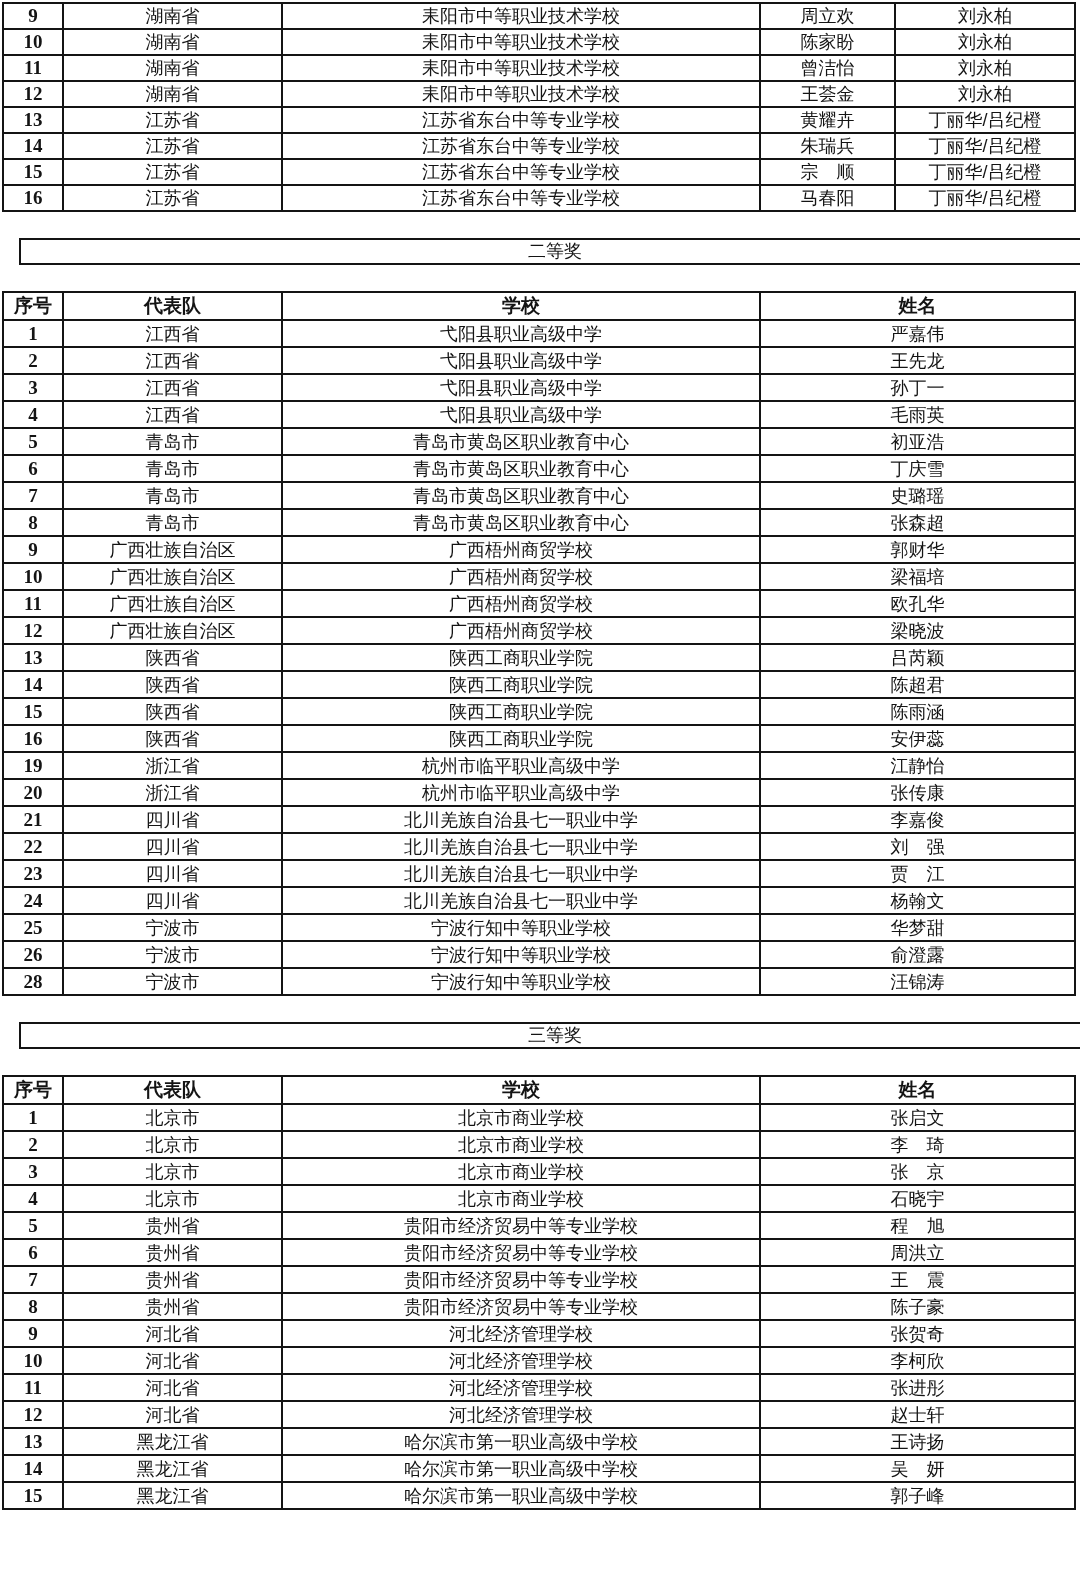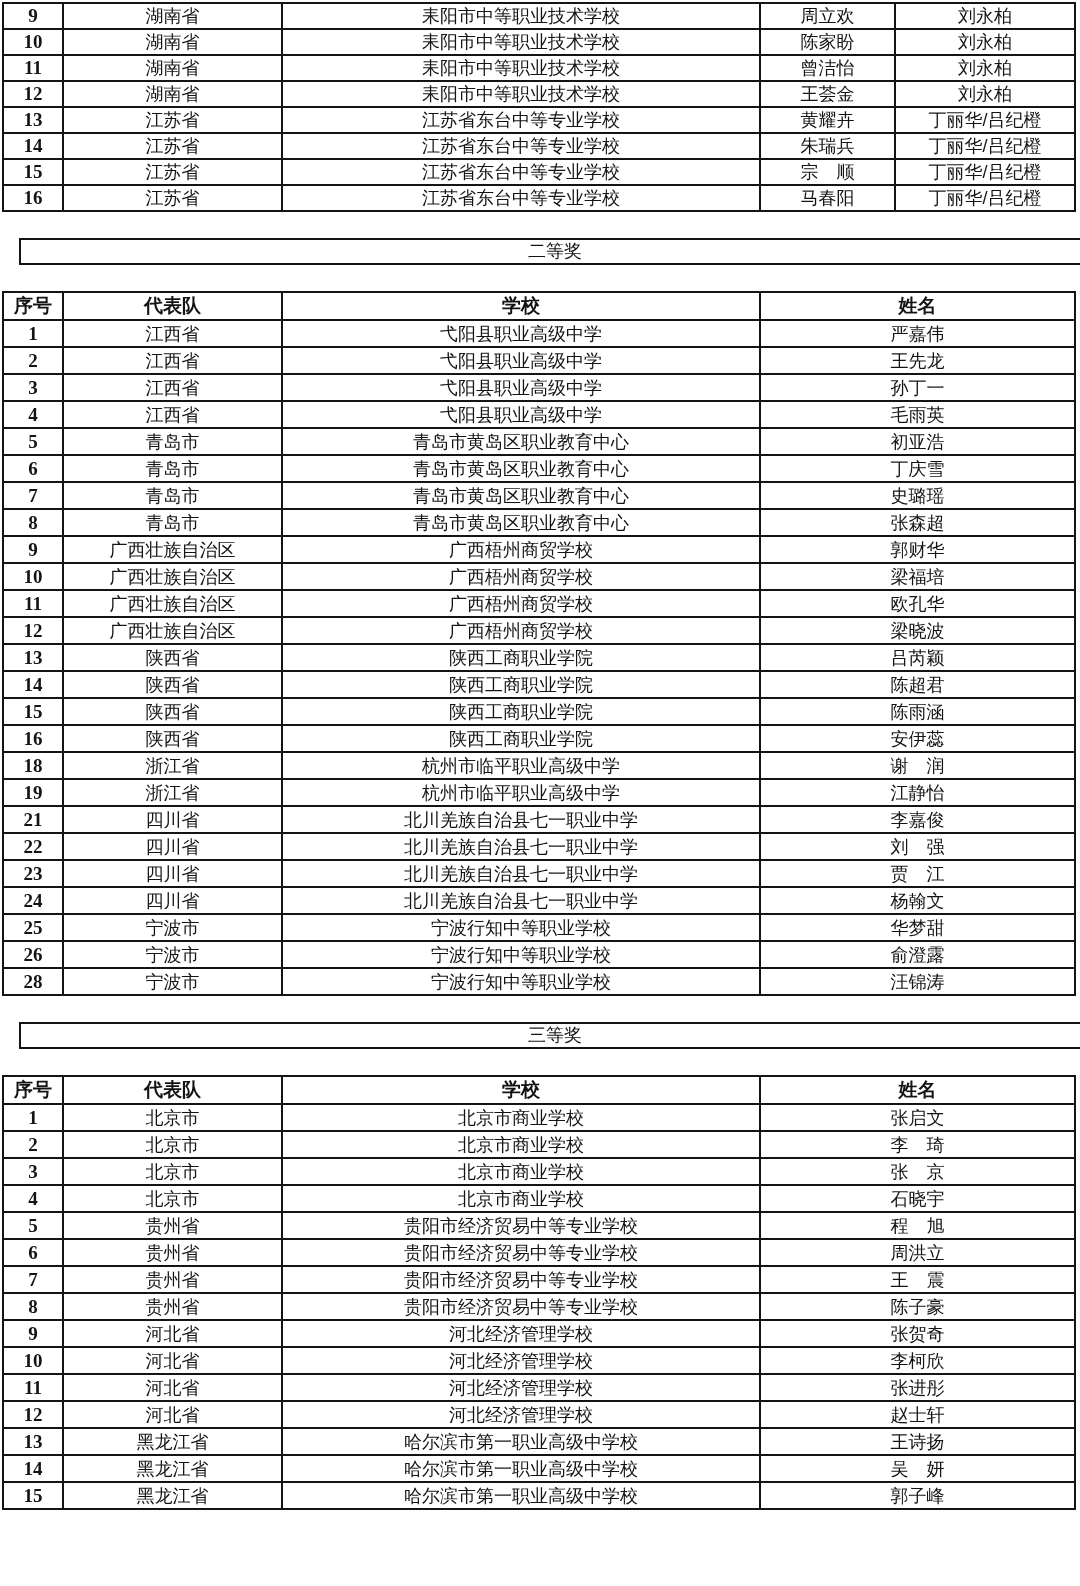--- a/index.html
+++ b/index.html
@@ -250,30 +250,30 @@
           <td class="col-school">陕西工商职业学院</td>
           <td class="col-name">陈雨涵</td>
         </tr>
         <tr>
           <td class="col-no">16</td>
           <td class="col-team">陕西省</td>
           <td class="col-school">陕西工商职业学院</td>
           <td class="col-name">安伊蕊</td>
         </tr>
         <tr>
-          <td class="col-no">18</td>
-          <td class="col-team">浙江省</td>
-          <td class="col-school">杭州市临平职业高级中学</td>
-          <td class="col-name">谢　润</td>
-        </tr>
-        <tr>
           <td class="col-no">19</td>
           <td class="col-team">浙江省</td>
           <td class="col-school">杭州市临平职业高级中学</td>
           <td class="col-name">江静怡</td>
+        </tr>
+        <tr>
+          <td class="col-no">20</td>
+          <td class="col-team">浙江省</td>
+          <td class="col-school">杭州市临平职业高级中学</td>
+          <td class="col-name">张传康</td>
         </tr>
         <tr>
           <td class="col-no">21</td>
           <td class="col-team">四川省</td>
           <td class="col-school">北川羌族自治县七一职业中学</td>
           <td class="col-name">李嘉俊</td>
         </tr>
         <tr>
           <td class="col-no">22</td>
           <td class="col-team">四川省</td>

